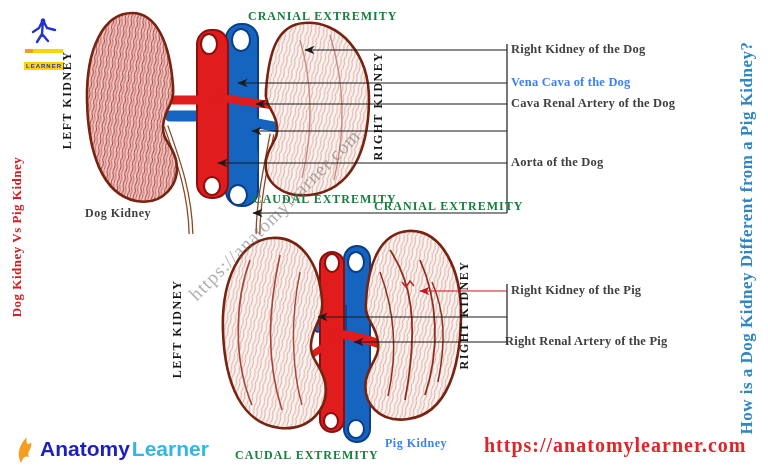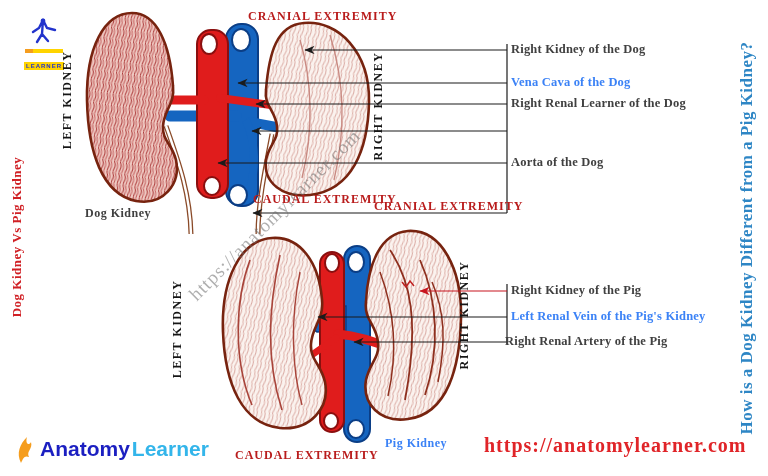--- a/index.html
+++ b/index.html
@@ -3,21 +3,21 @@
 <meta charset="utf-8">
 <style>
   html,body{margin:0;padding:0;background:#fff;}
   .stage{
     position:relative;width:768px;height:476px;background:#ffffff;overflow:hidden;
     font-family:"Liberation Serif",serif;
   }
   .stage svg.drawing{position:absolute;left:0;top:0;z-index:1;}
   .lbl{
     position:absolute;z-index:3;font-weight:bold;white-space:nowrap;
-    font-size:12px;letter-spacing:1px;color:#b91c1c;line-height:15px;
+    font-size:12px;letter-spacing:1px;color:#15803d;line-height:15px;
   }
   .lbl.caption{letter-spacing:0.5px;}
   .lbl.red{color:#404040;}
   .lbl.blue{color:#3b82f6;}
   .lbl.black{color:#1b1b1b;}
   .callout{font-size:12.5px;letter-spacing:0.2px;}
   .vlbl{
     position:absolute;z-index:3;font-weight:bold;white-space:nowrap;
     font-size:12px;letter-spacing:1.5px;color:#161616;
     transform:translate(-50%,-50%) rotate(-90deg);
@@ -182,24 +182,23 @@
   <div class="lbl red caption" style="left:85px;top:206px;">Dog Kidney</div>
 
   <div class="lbl" style="left:374px;top:199px;">CRANIAL EXTREMITY</div>
   <div class="lbl" style="left:235px;top:448px;">CAUDAL EXTREMITY</div>
   <div class="vlbl" style="left:177px;top:329px;">LEFT KIDNEY</div>
   <div class="vlbl" style="left:464px;top:315px;">RIGHT KIDNEY</div>
   <div class="lbl blue caption" style="left:385px;top:436px;">Pig Kidney</div>
 
   <div class="lbl callout red" style="left:511px;top:42px;">Right Kidney of the Dog</div>
   <div class="lbl callout blue" style="left:511px;top:75px;">Vena Cava of the Dog</div>
-  <div class="lbl callout red" style="left:511px;top:96px;">Right Renal Learner of the Dog</div>
+  <div class="lbl callout red" style="left:511px;top:96px;">Cava Renal Artery of the Dog</div>
   <div class="lbl callout red" style="left:511px;top:155px;">Aorta of the Dog</div>
   <div class="lbl callout red" style="left:511px;top:283px;">Right Kidney of the Pig</div>
-  <div class="lbl callout blue" style="left:511px;top:309px;">Left Renal Vein of the Pig's Kidney</div>
   <div class="lbl callout red" style="left:505px;top:334px;">Right Renal Artery of the Pig</div>
 
   <div class="footer-logo" style="left:14px;top:434px;align-items:center;">
     <svg width="24" height="30" viewBox="0 0 24 30">
       <path d="M7,29 C2,19 6,10 13,3 C11,10 15,12 17,8 C19,15 12,17 15,23 C10,21 9,25 7,29 Z" fill="#f59d1e"></path>
     </svg>
     <span class="p1">Anatomy</span>
       <span class="p2">Learner</span>
   </div>
   <div class="url" style="left:484px;top:434px;">https://anatomylearner.com</div>

